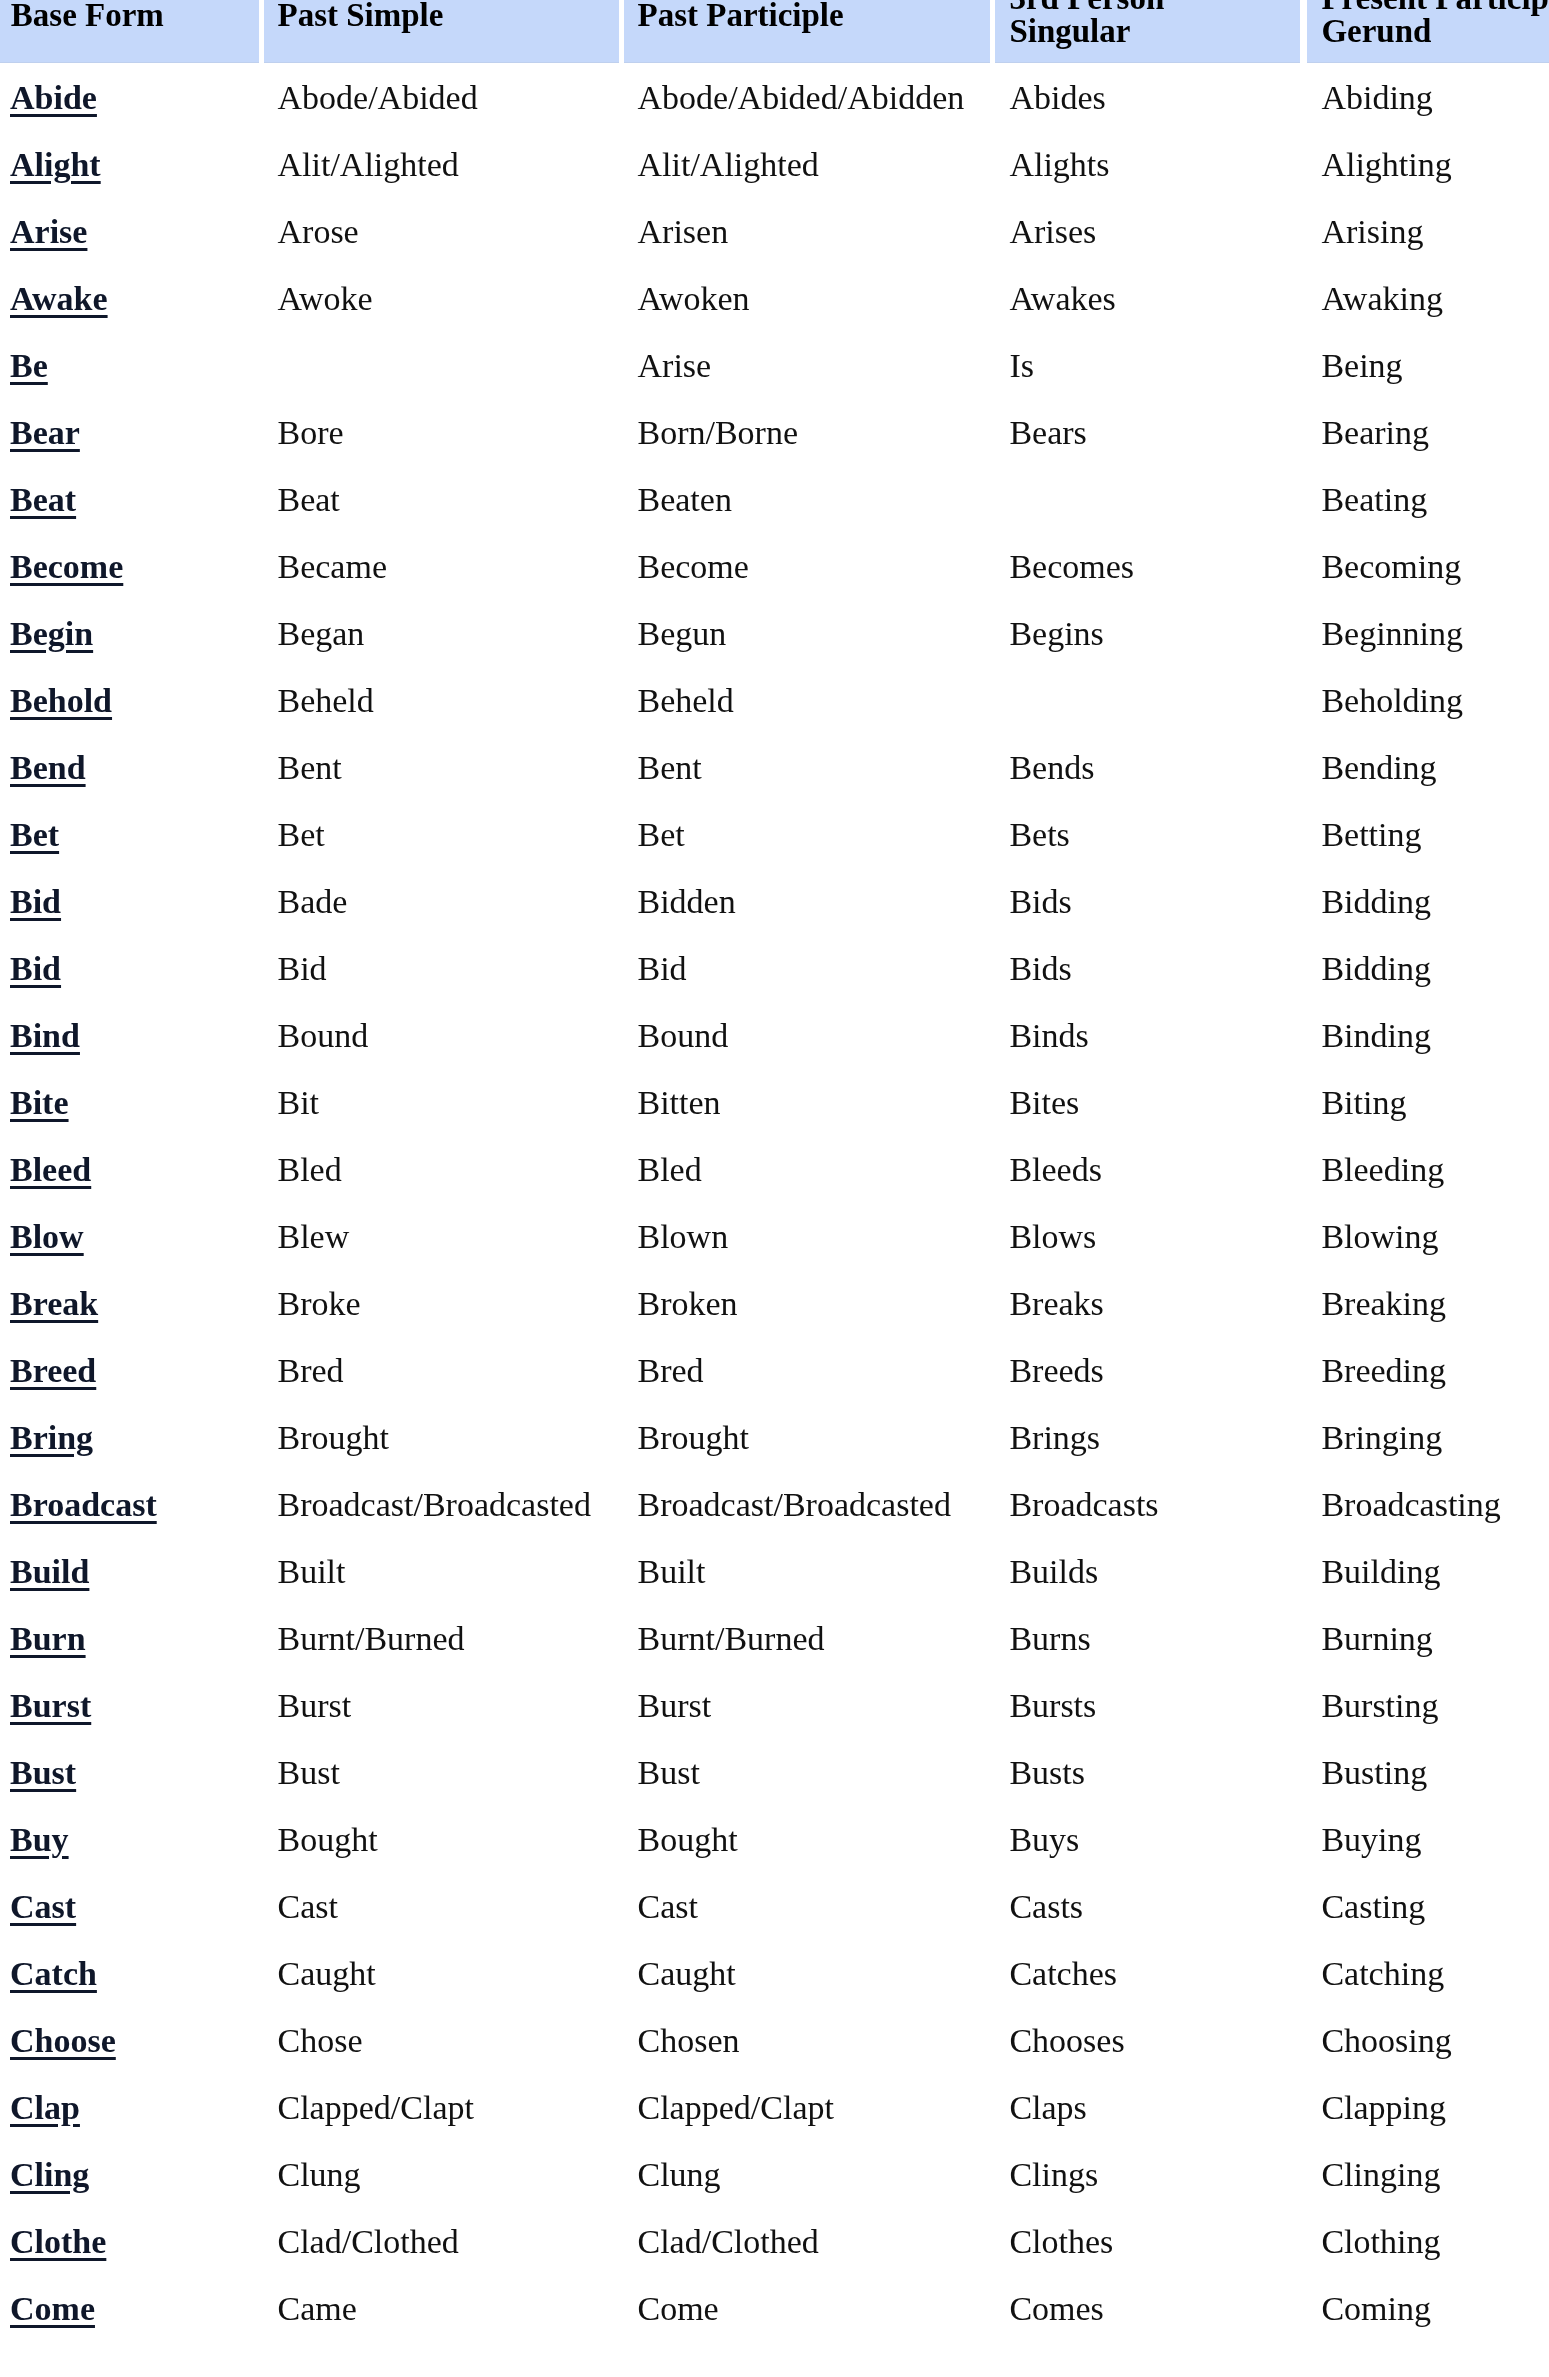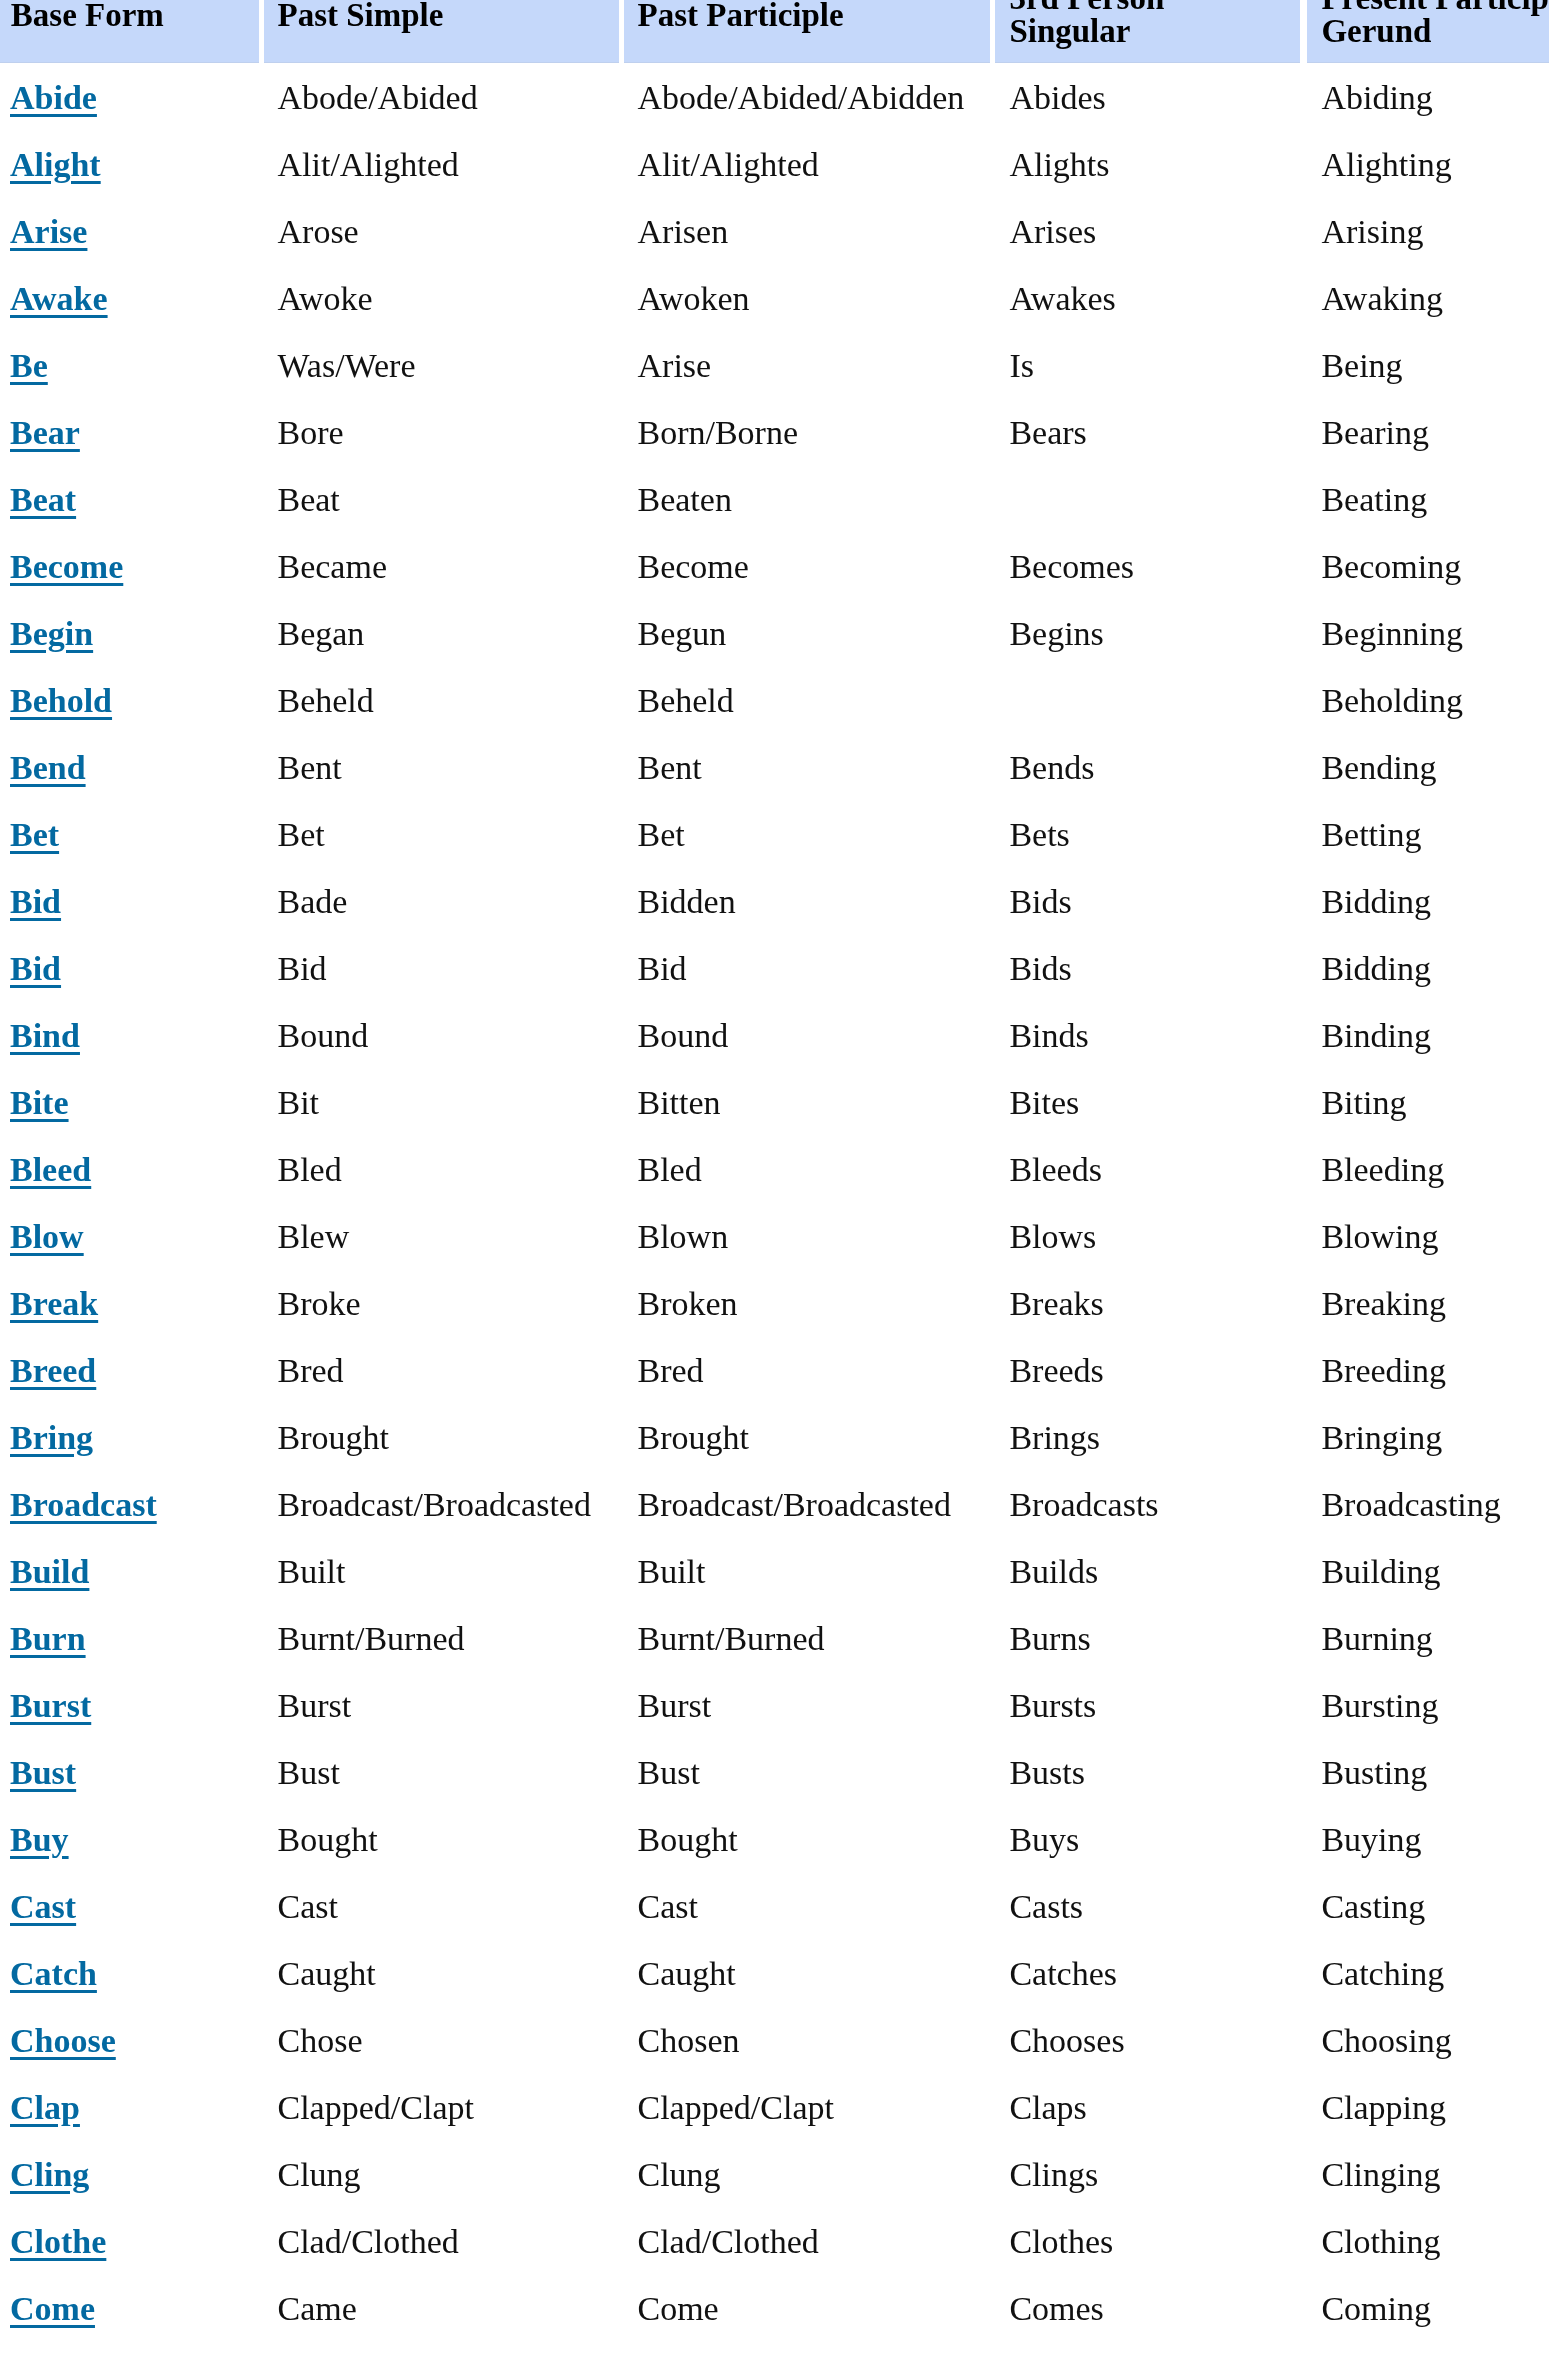--- a/index.html
+++ b/index.html
@@ -76,21 +76,21 @@
     font-size: 34px;
     color: #111111;
     white-space: nowrap;
   }
   .td.c1 { padding-left: 10px; }
   .td.c2 { padding-left: 13.5px; }
   .td.c3 { padding-left: 13.5px; }
   .td.c4 { padding-left: 14.4px; }
   .td.c5 { padding-left: 14.4px; }
   .verb-link {
-    color: #0369a1;
+    color: #0f172a;
     font-weight: bold;
     text-decoration: underline;
     text-decoration-thickness: 2.7px;
     text-underline-offset: 4.5px;
     cursor: pointer;
   }
 </style>
 </head>
 <body>
 
@@ -138,21 +138,20 @@
       </div>
       <div class="tr">
         <div class="td c1"><a class="verb-link">Awake</a></div>
         <div class="td c2">Awoke</div>
         <div class="td c3">Awoken</div>
         <div class="td c4">Awakes</div>
         <div class="td c5">Awaking</div>
       </div>
       <div class="tr">
         <div class="td c1"><a class="verb-link">Be</a></div>
-        <div class="td c2">Was/Were</div>
         <div class="td c3">Arise</div>
         <div class="td c4">Is</div>
         <div class="td c5">Being</div>
       </div>
       <div class="tr">
         <div class="td c1"><a class="verb-link">Bear</a></div>
         <div class="td c2">Bore</div>
         <div class="td c3">Born/Borne</div>
         <div class="td c4">Bears</div>
         <div class="td c5">Bearing</div>

